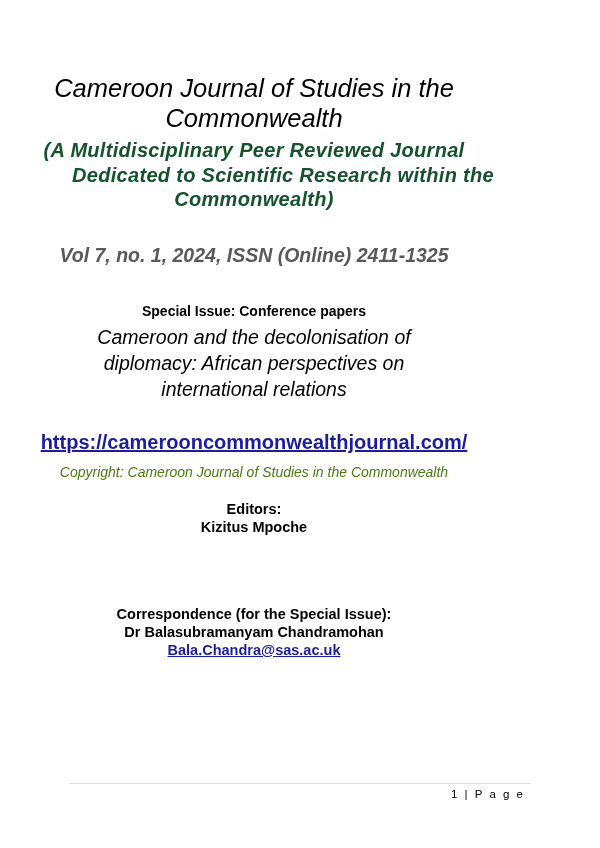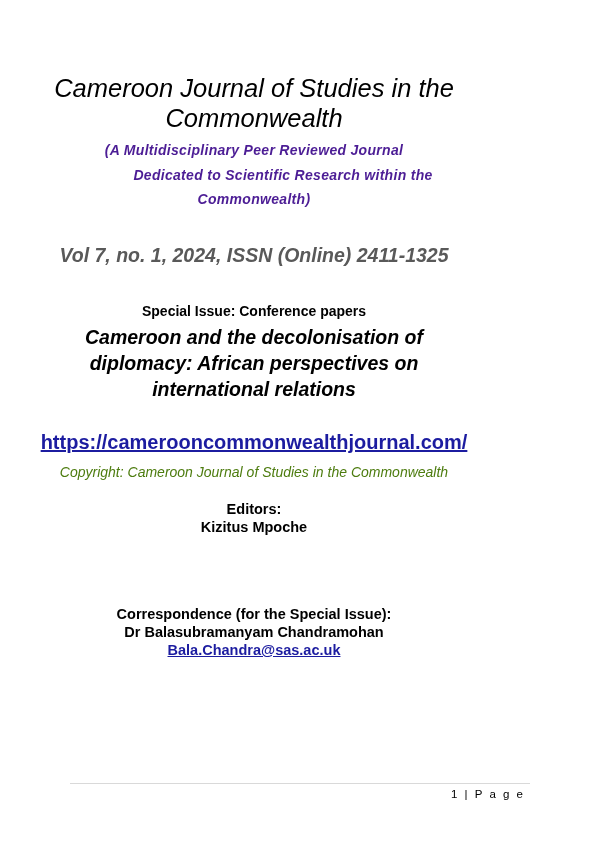--- a/index.html
+++ b/index.html
@@ -1,24 +1,24 @@
 <!DOCTYPE html>
 <html><head>
   <meta charset="utf-8">
   <style>
     html, body { margin: 0; padding: 0; background: #ffffff; }
     body { width: 600px; height: 848px; position: relative; overflow: hidden;
            font-family: "Liberation Sans", sans-serif; color: #000; }
     .page { position: absolute; left: 0; top: 0; width: 600px; height: 848px; }
     .c { position: absolute; left: 0; width: 508px; text-align: center; white-space: nowrap; }
     .title { font-size: 25.5px; font-style: italic; line-height: 30px; color: #000; }
-    .subtitle { font-size: 14px; font-weight: bold; font-style: italic; color: #4c1d95; line-height: 24.5px; letter-spacing: 0.3px; }
+    .subtitle { font-size: 20px; font-weight: bold; font-style: italic; color: #14532d; line-height: 24.5px; letter-spacing: 0.3px; }
     .volume { font-size: 19.5px; font-weight: bold; font-style: italic; color: #595959; line-height: 24px; }
     .special { font-size: 14px; font-weight: bold; line-height: 26px; color: #000; }
-    .special-title { font-size: 19.5px; font-weight: bold; font-style: italic; line-height: 26px; color: #000; }
+    .special-title { font-size: 19.5px; font-weight: normal; font-style: italic; line-height: 26px; color: #000; }
     .url { font-size: 20px; font-weight: bold; color: #1c1ca0; text-decoration: underline; line-height: 24px; }
     .copyright { font-size: 14px; font-style: italic; color: #4d7c0f; line-height: 18px; margin-top: 8px; }
     .editors { font-size: 14.5px; font-weight: bold; line-height: 18px; color: #000; }
     .corr { font-size: 14.5px; font-weight: bold; line-height: 18px; color: #000; }
     .email { font-size: 14.5px; font-weight: bold; color: #1c1ca0; text-decoration: underline; line-height: 18px; }
     .footer-rule { position: absolute; left: 70px; top: 783px; width: 460px; height: 1px; background: #d9d9d9; }
     .page-num { position: absolute; right: 75px; top: 788px; font-size: 11.5px; letter-spacing: 2px; color: #000; }
   </style>
 </head>
 <body>

